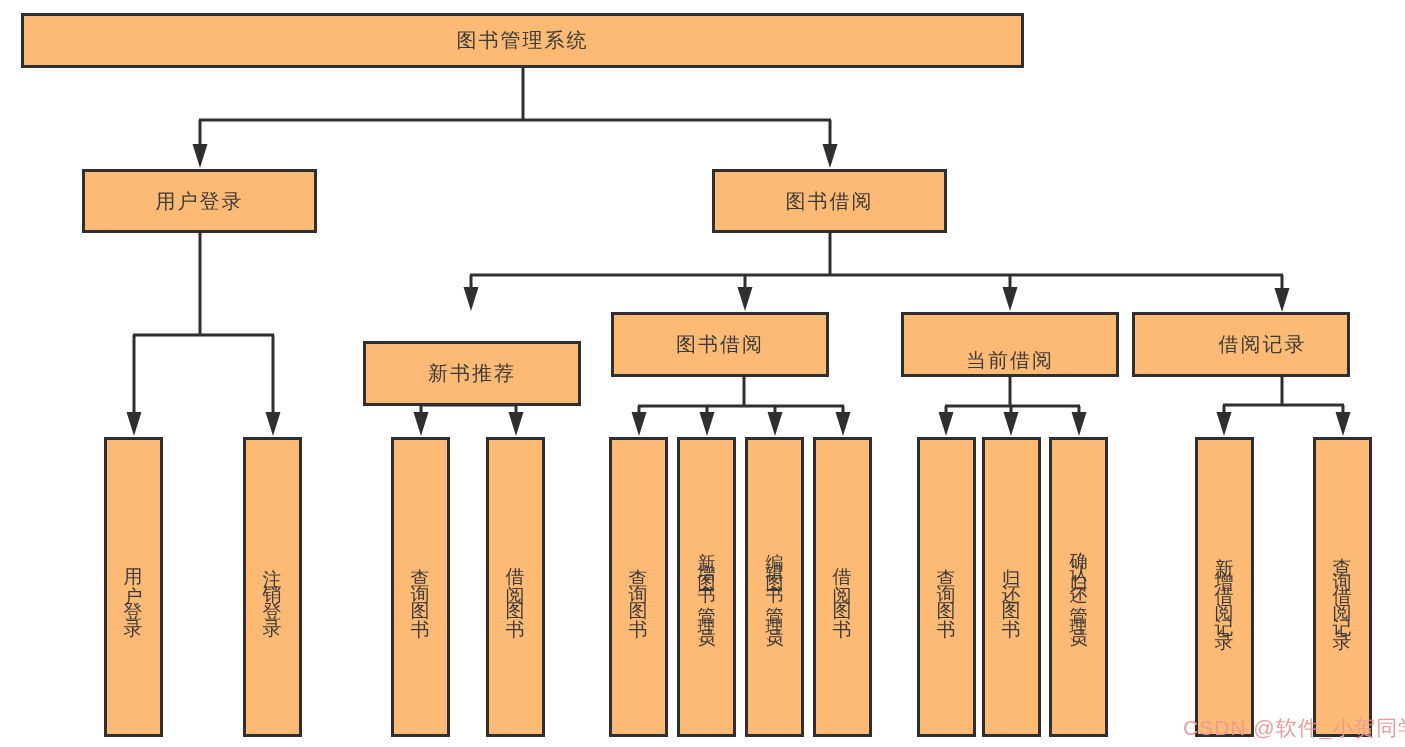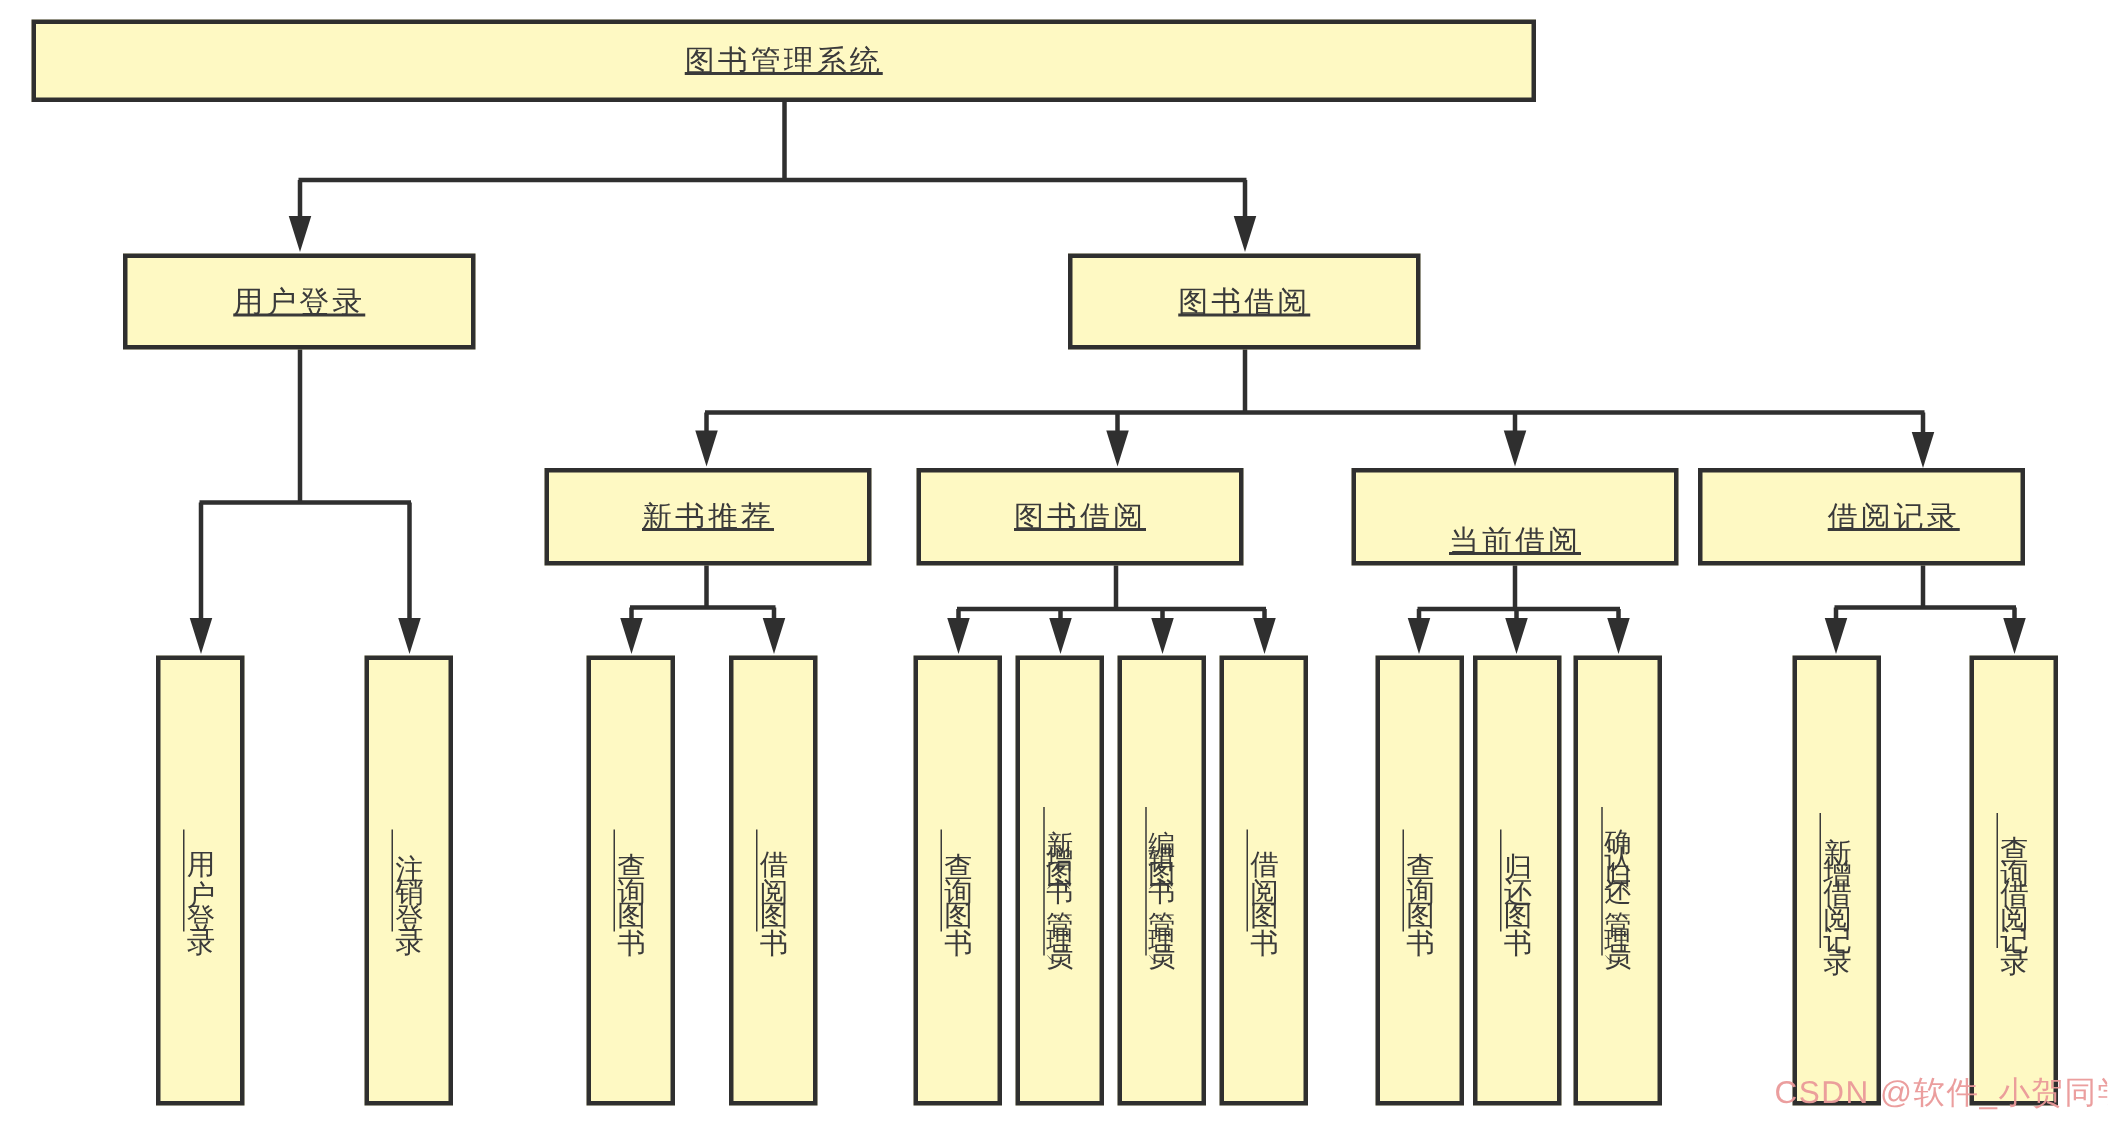--- a/index.html
+++ b/index.html
@@ -17,41 +17,40 @@
   }
   .connectors {
     position: absolute;
     left: 0;
     top: 0;
     pointer-events: none;
   }
   .node {
     position: absolute;
     box-sizing: border-box;
-    background: #fef9c3;
+    background: #fdba74;
     border: 3px solid #2f2f2f;
     display: flex;
     align-items: center;
     justify-content: center;
     color: #3a3a3a;
     z-index: 2;
-    text-decoration: underline;
   }
   .h-label {
     font-size: 20px;
     letter-spacing: 2px;
     white-space: nowrap;
     color: #3a3a3a;
   }
   .node.root   { left: 21px;  top: 13px;  width: 1003px; height: 55px; }
   .node.lvl2   { height: 64px; width: 235px; top: 169px; }
   .node.l2-a   { left: 82px; }
   .node.l2-b   { left: 712px; }
   .node.lvl3   { height: 65px; width: 218px; top: 312px; }
-  .node.l3-a   { left: 363px; }
+  .node.l3-a   { left: 363px; margin-top: 29px; }
   .node.l3-b   { left: 611px; }
   .node.l3-c   { left: 901px; align-items: flex-end; }
   .node.l3-d   { left: 1132px; padding-left: 43px; }
   .node.leaf   { top: 437px; width: 59px; height: 300px; border-width: 3px; }
   .v-label {
     writing-mode: vertical-rl;
     text-orientation: mixed;
     font-size: 19px;
     color: #3a3a3a;
     white-space: nowrap;

